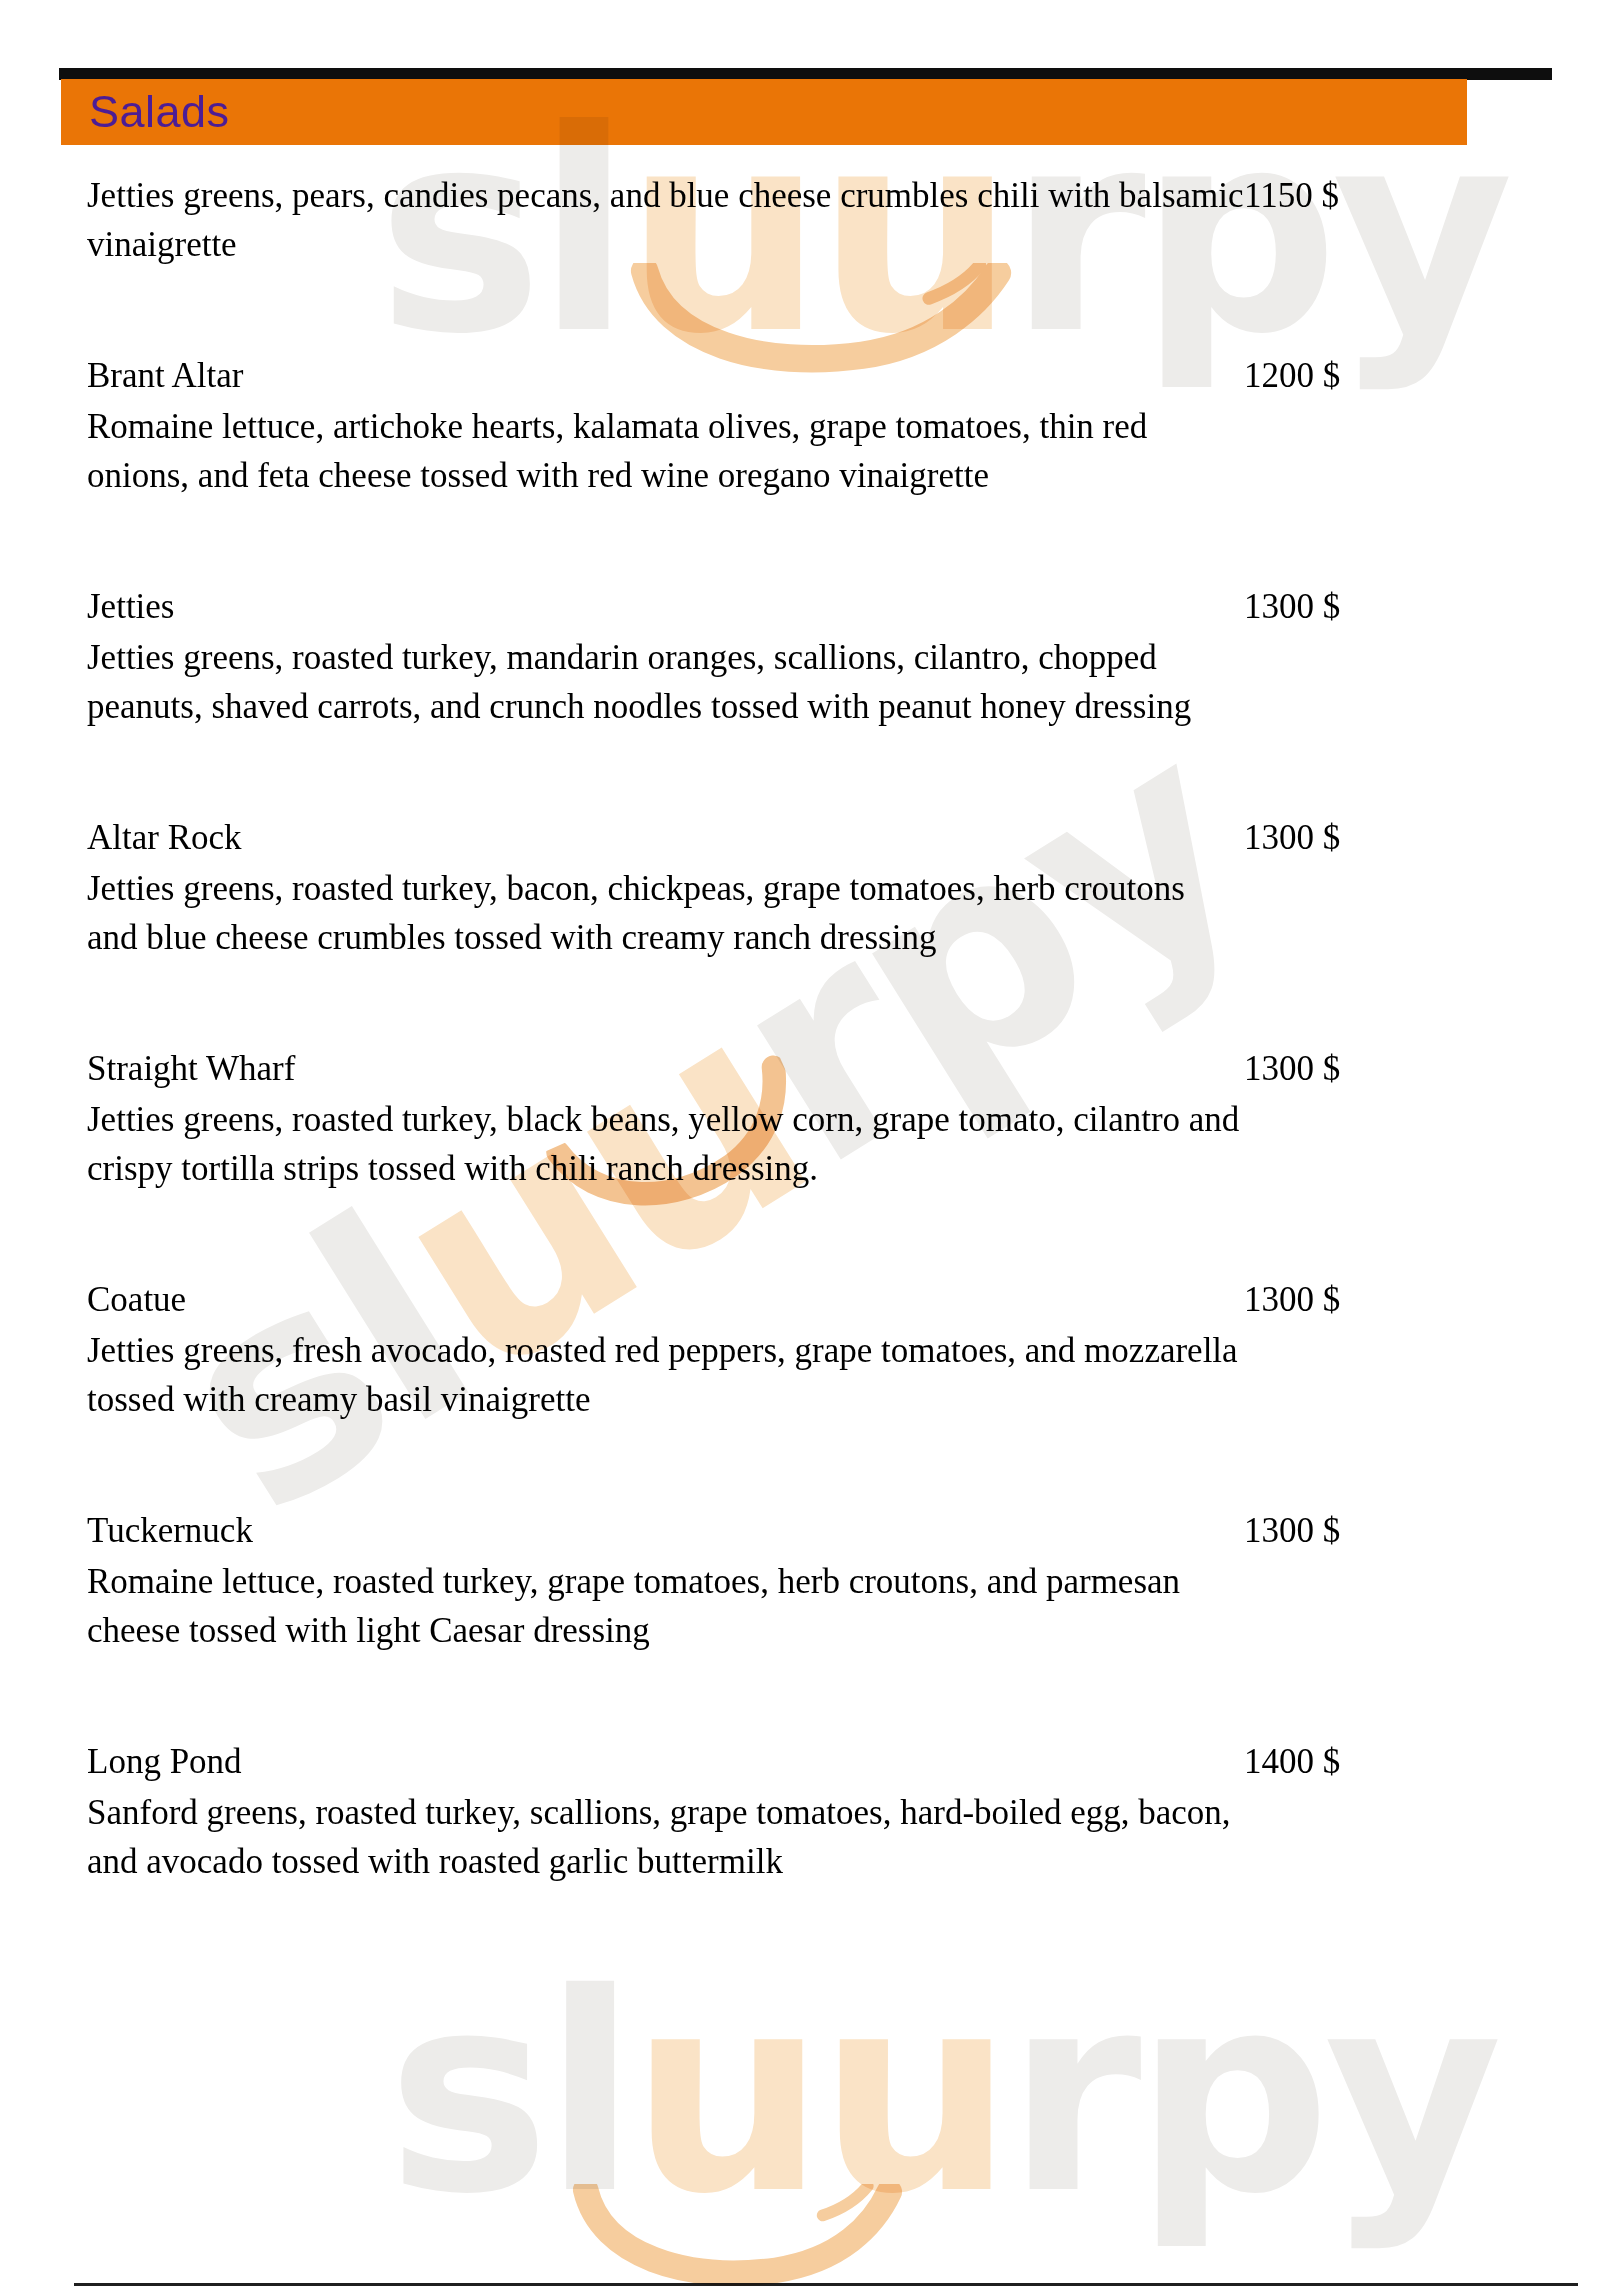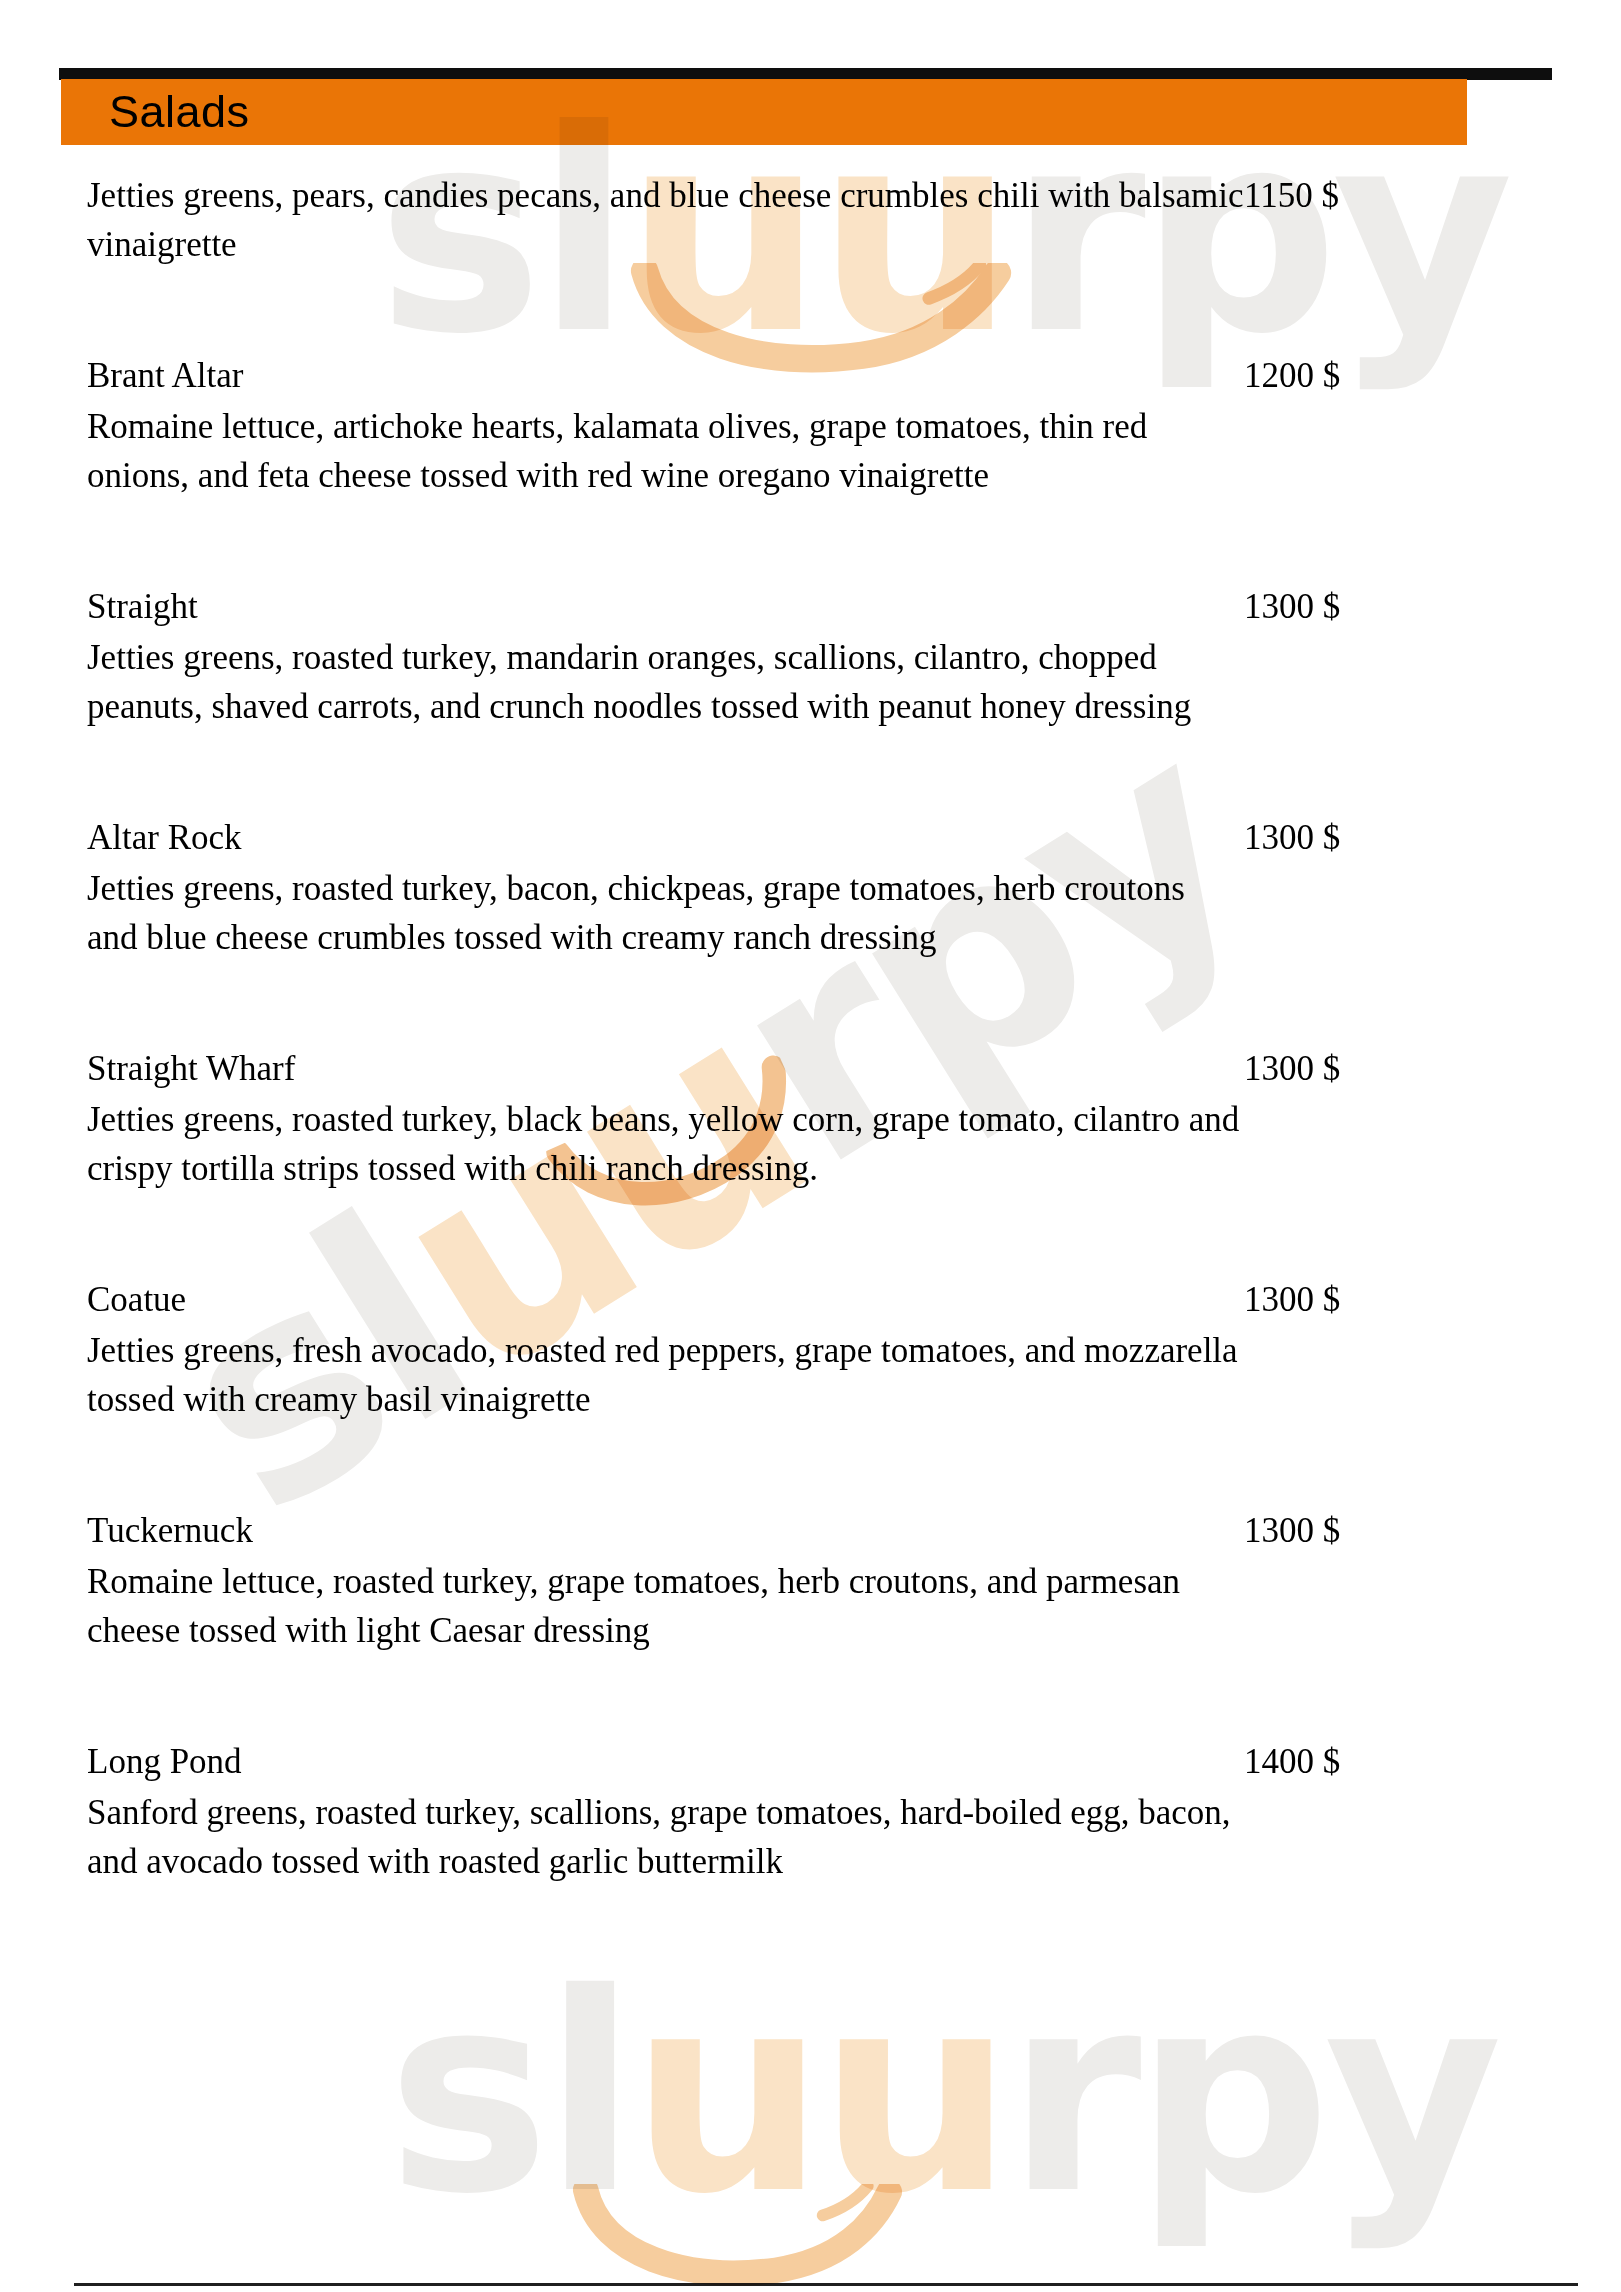--- a/index.html
+++ b/index.html
@@ -19,23 +19,23 @@
     background:#0e0e0e;
   }
   .section-header {
     position:absolute; left:61px; top:79px;
     width:1406px; height:66px;
     background:#EA7506;
   }
   .section-header .title {
     font-family:"Liberation Sans", sans-serif;
     font-size:45px; font-weight:400;
-    color:#000000;
+    color:#4c1d95;
     line-height:65px;
-    padding-left:48px;
+    padding-left:28px;
     letter-spacing:0.5px;
   }
 
   
   .items {
     position:absolute; left:87px; top:171px;
     width:1297px;
   }
   .item { display:flex; align-items:flex-start; margin-bottom:82px; }
   .item-main { width:1157px; }
@@ -114,21 +114,21 @@
   <div class="item">
     <div class="item-main">
       <div class="item-name">Brant Altar</div>
       <div class="item-desc">Romaine lettuce, artichoke hearts, kalamata olives, grape tomatoes, thin red onions, and feta cheese tossed with red wine oregano vinaigrette</div>
     </div>
     <div class="item-price">1200 $</div>
   </div>
 
   <div class="item">
     <div class="item-main">
-      <div class="item-name">Straight</div>
+      <div class="item-name">Jetties</div>
       <div class="item-desc">Jetties greens, roasted turkey, mandarin oranges, scallions, cilantro, chopped peanuts, shaved carrots, and crunch noodles tossed with peanut honey dressing</div>
     </div>
     <div class="item-price">1300 $</div>
   </div>
 
   <div class="item">
     <div class="item-main">
       <div class="item-name">Altar Rock</div>
       <div class="item-desc">Jetties greens, roasted turkey, bacon, chickpeas, grape tomatoes, herb croutons and blue cheese crumbles tossed with creamy ranch dressing</div>
     </div>

